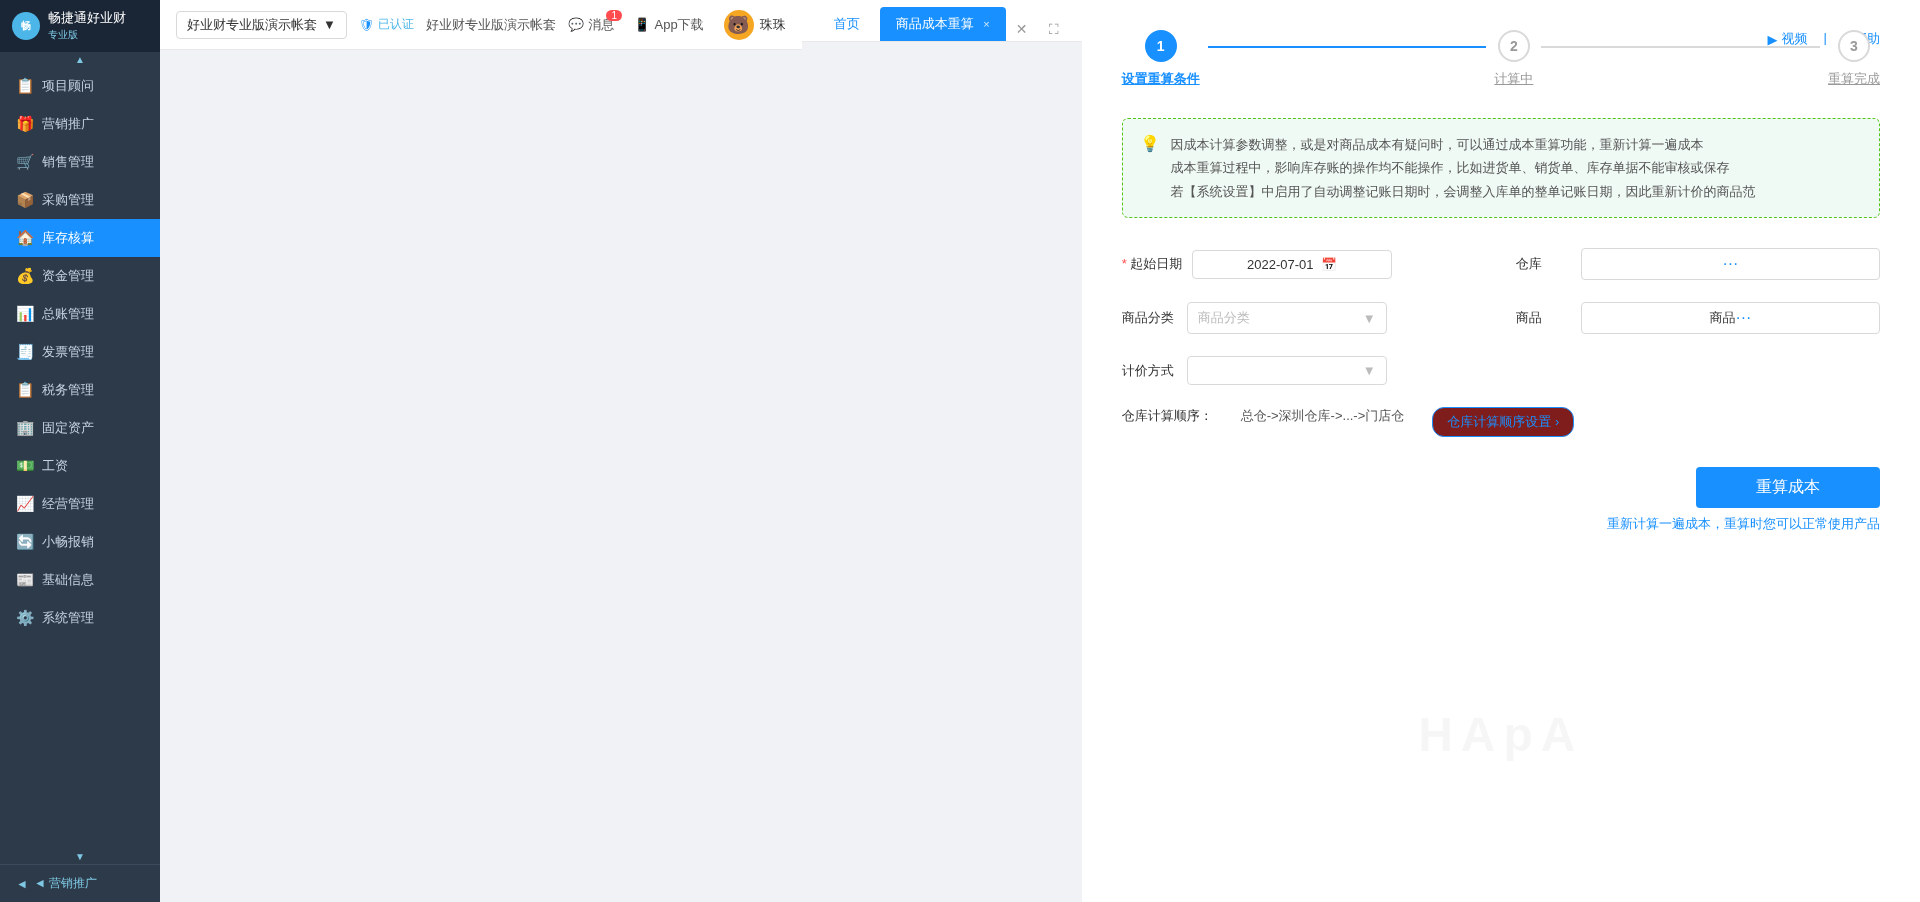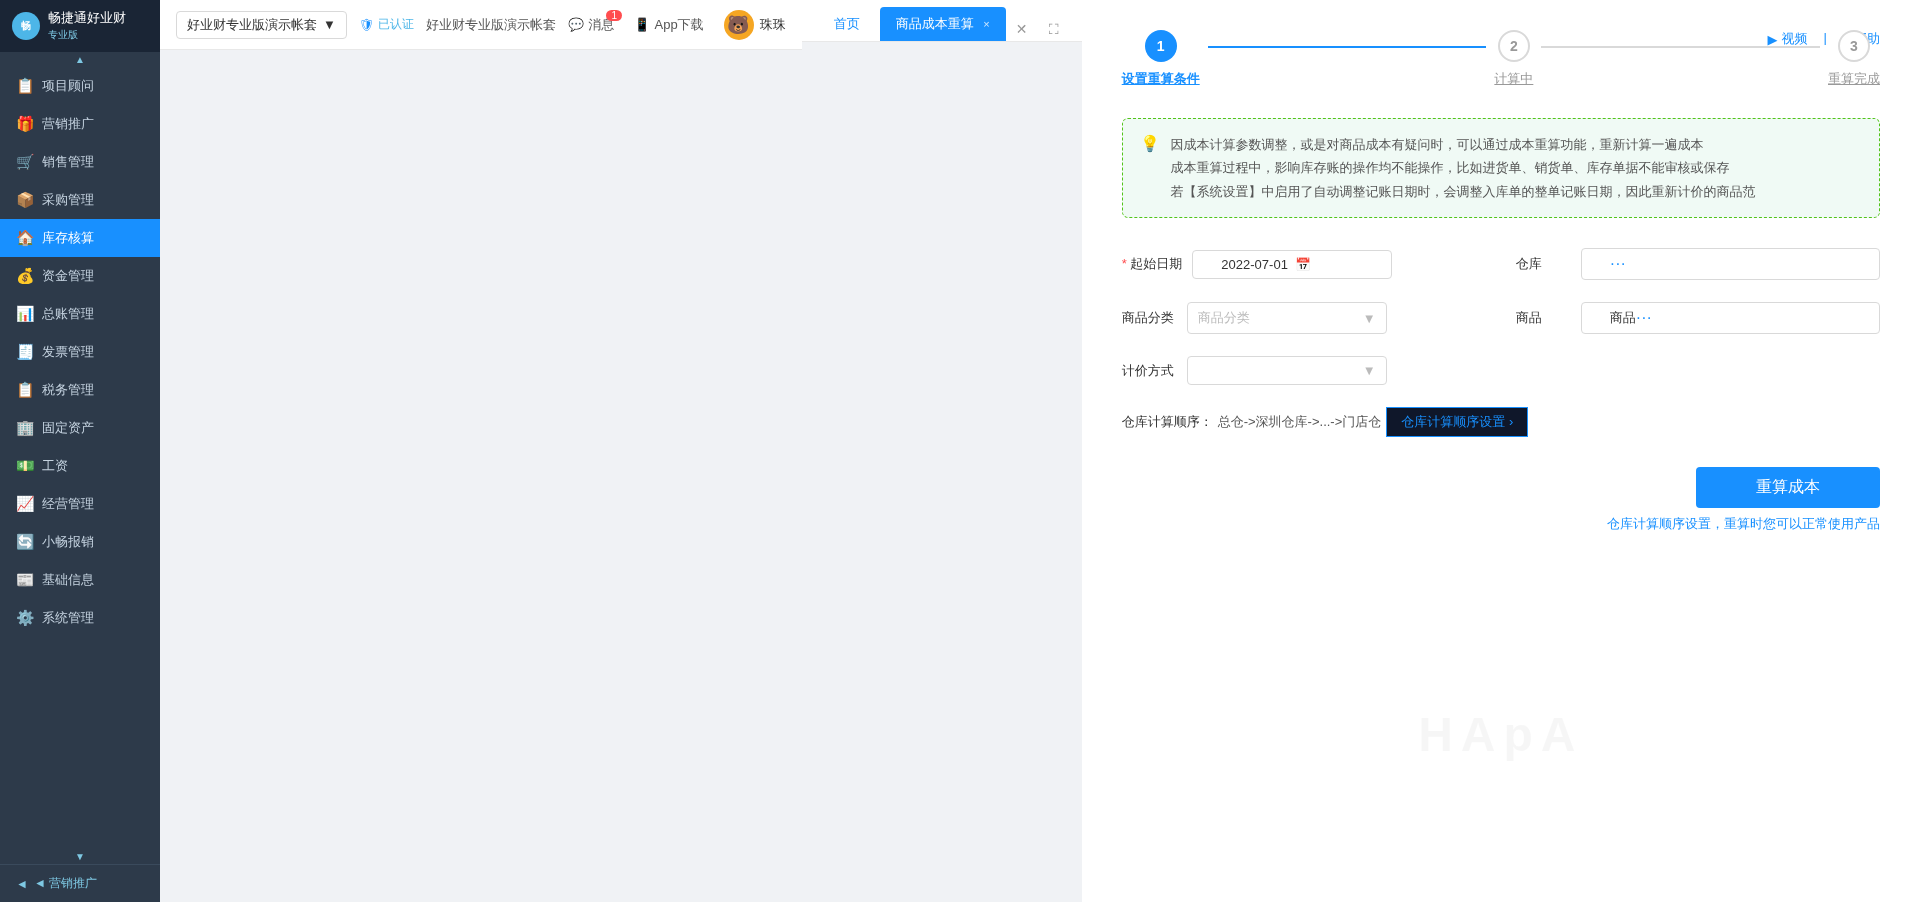--- a/index.html
+++ b/index.html
@@ -280,21 +280,21 @@
     .form-input {
       border: 1px solid #d9d9d9;
       border-radius: 4px;
       padding: 6px 28px;
       font-size: 13px;
       color: #333;
       background: #fff;
       min-width: 180px;
       display: flex;
       align-items: center;
-      justify-content: flex-start;
+      justify-content: center;
       cursor: pointer;
     }
     .form-input-placeholder { color: #bbb; }
     .form-input-icon { color: #bbb; margin-left: 8px; }
     .form-input-dots { color: #1890ff; font-size: 16px; cursor: pointer; }
 
     .form-select {
       border: 1px solid #d9d9d9;
       border-radius: 4px;
       padding: 6px 10px;
@@ -305,31 +305,30 @@
       display: flex;
       align-items: center;
       justify-content: space-between;
       cursor: pointer;
     }
     .form-select-arrow { color: #bbb; }
 
     
     .warehouse-row {
       display: flex;
-      align-items: center;
-      gap: 5px;
+      gap: 28px;
       margin-bottom: 30px;
     }
     .warehouse-label { font-size: 13px; color: #333; }
     .warehouse-value { font-size: 13px; color: #555; }
     .warehouse-btn {
       border: 1px solid #1890ff;
       color: #1890ff;
-      background: #0f172a;
-      border-radius: 0;
+      background: #7f1d1d;
+      border-radius: 12px;
       padding: 5px 14px;
       font-size: 13px;
       cursor: pointer;
       display: flex;
       align-items: center;
       gap: 4px;
     }
 
     
     .submit-area {
@@ -588,21 +587,21 @@
       <span class="warehouse-value">总仓-&gt;深圳仓库-&gt;...-&gt;门店仓</span>
       <button class="warehouse-btn">
         <span>仓库计算顺序设置 ›</span>
       </button>
     </div>
 
     <div class="submit-area">
       <button class="submit-btn">
         <span>重算成本</span>
       </button>
-      <div class="submit-hint">仓库计算顺序设置，重算时您可以正常使用产品</div>
+      <div class="submit-hint">重新计算一遍成本，重算时您可以正常使用产品</div>
     </div>
 
     <div style="position:absolute;bottom:140px;left:50%;transform:translateX(-50%);opacity:0.08;font-size:48px;font-weight:bold;color:#999;pointer-events:none;letter-spacing:8px;">
       <span>HApA</span>
     </div>
 
   </div>
 </div>
 
 </body></html>

